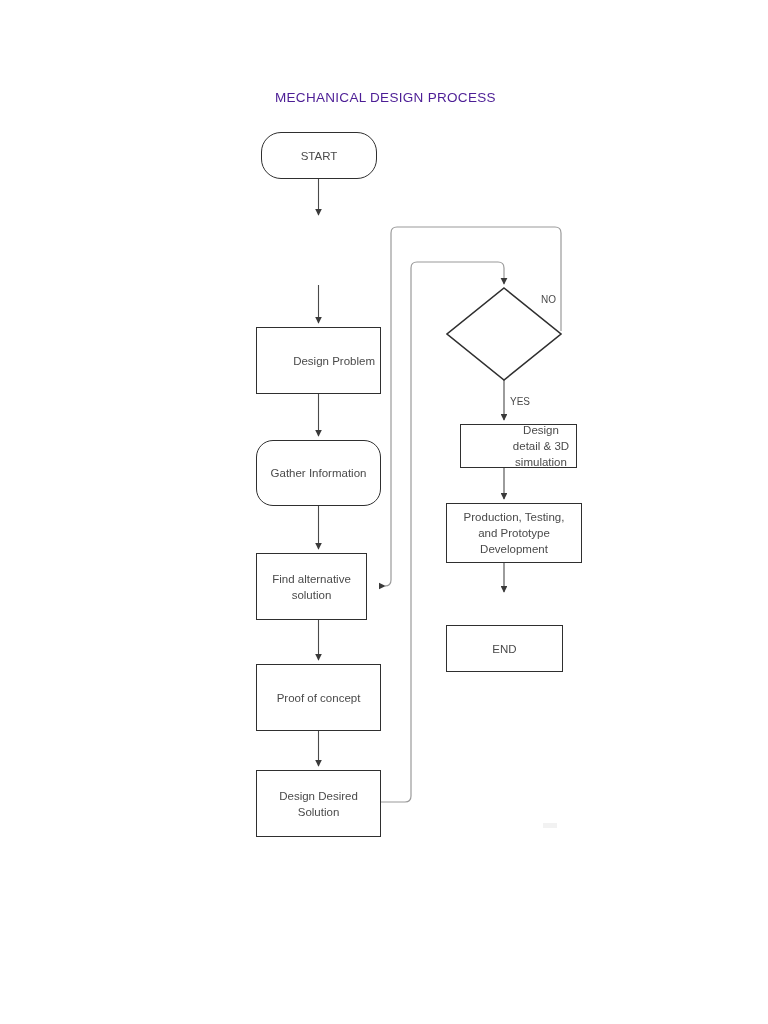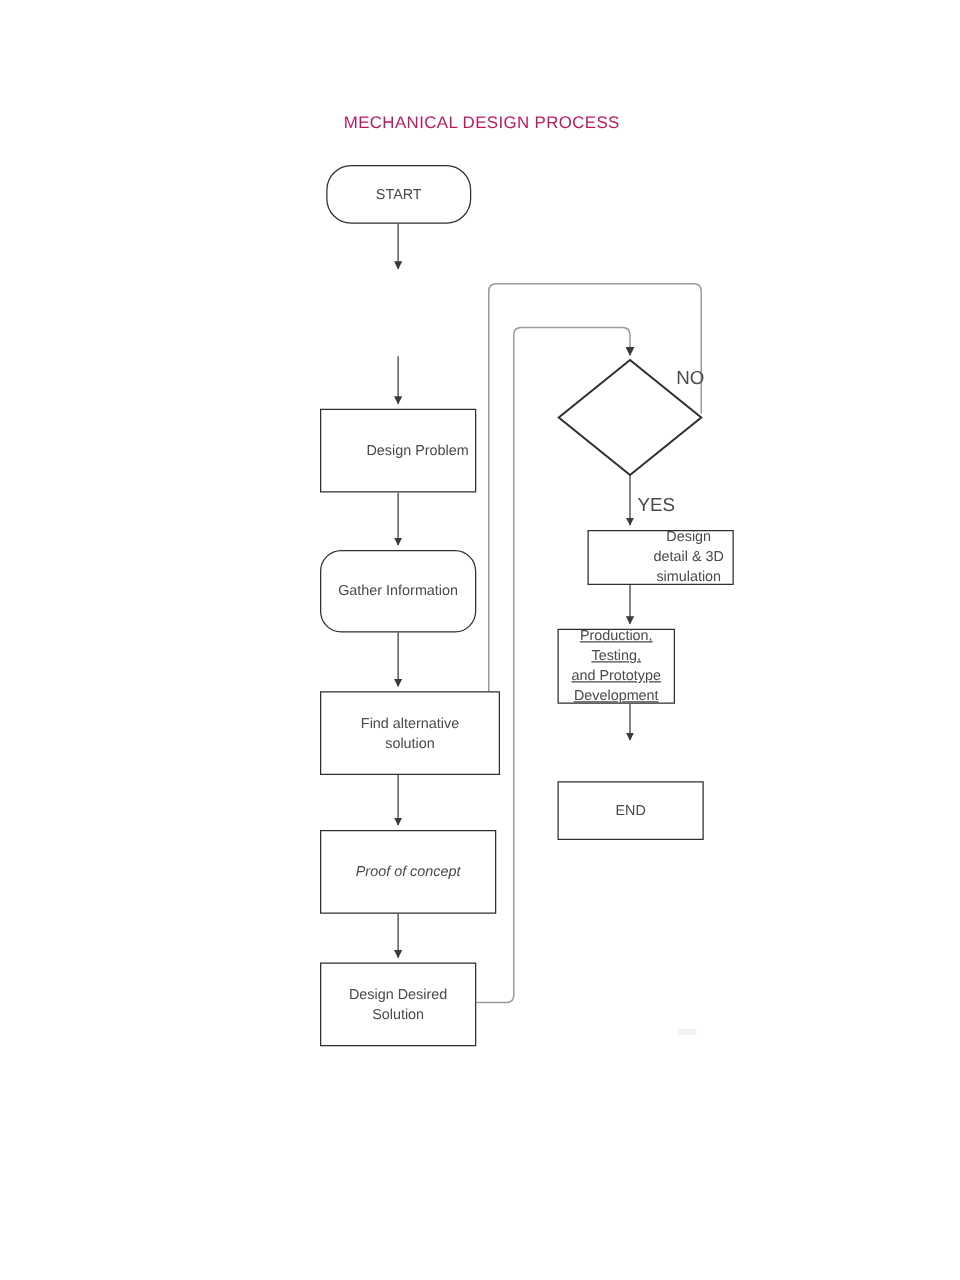--- a/index.html
+++ b/index.html
@@ -25,21 +25,21 @@
     top: 0;
     width: 768px;
     height: 1024px;
   }
   .chart-title {
     position: absolute;
     left: 275px;
     top: 90px;
     font-size: 13.5px;
     letter-spacing: 0.3px;
-    color: #be185d;
+    color: #4c1d95;
     white-space: nowrap;
   }
   .node {
     position: absolute;
     box-sizing: border-box;
     display: flex;
     align-items: center;
     justify-content: center;
     text-align: center;
     font-size: 11.5px;
@@ -54,21 +54,21 @@
     border: none;
     background: transparent;
   }
   .node .label {
     display: block;
     padding: 0 5px;
     white-space: pre-line;
   }
   .edge-label {
     position: absolute;
-    font-size: 15px;
+    font-size: 10px;
     color: #4a4a4a;
     white-space: nowrap;
   }
   .faint-artifact {
     position: absolute;
     left: 543px;
     top: 823px;
     width: 14px;
     height: 5px;
     background: #f2f2f2;
@@ -125,41 +125,41 @@
 
 
   <div class="node box" style="left:256px; top:327px; width:125px; height:67px;justify-content:flex-end;">
     <span class="label">Design Problem</span>
   </div>
 
   <div class="node box" style="left:256px; top:440px; width:125px; height:66px;border-radius:17px;">
     <span class="label">Gather Information</span>
   </div>
 
-  <div class="node box" style="left:256px; top:553px; width:144px; height:67px;">
+  <div class="node box" style="left:256px; top:553px; width:111px; height:67px;">
     <span class="label">Find alternative
 solution</span>
   </div>
 
-  <div class="node box" style="left:256px; top:664px; width:141px; height:67px;font-style:italic;">
+  <div class="node box" style="left:256px; top:664px; width:125px; height:67px;">
     <span class="label">Proof of concept</span>
   </div>
 
   <div class="node box" style="left:256px; top:770px; width:125px; height:67px;">
     <span class="label">Design Desired
 Solution</span>
   </div>
 
 
-  <div class="node box" style="left:470px; top:424px; width:117px; height:44px;padding-left:45px;">
+  <div class="node box" style="left:460px; top:424px; width:117px; height:44px;padding-left:45px;">
     <span class="label">Design detail &amp; 3D
 simulation</span>
   </div>
 
-  <div class="node box" style="left:446px; top:503px; width:94px; height:60px;text-decoration:underline;">
+  <div class="node box" style="left:446px; top:503px; width:136px; height:60px;">
     <span class="label">Production, Testing,
 and Prototype
 Development</span>
   </div>
 
   <div class="node box" style="left:446px; top:596px; width:117px; height:47px;margin-top:29px;">
     <span class="label">END</span>
   </div>
 
   <div class="edge-label" style="left:541px; top:294px;">NO</div>

